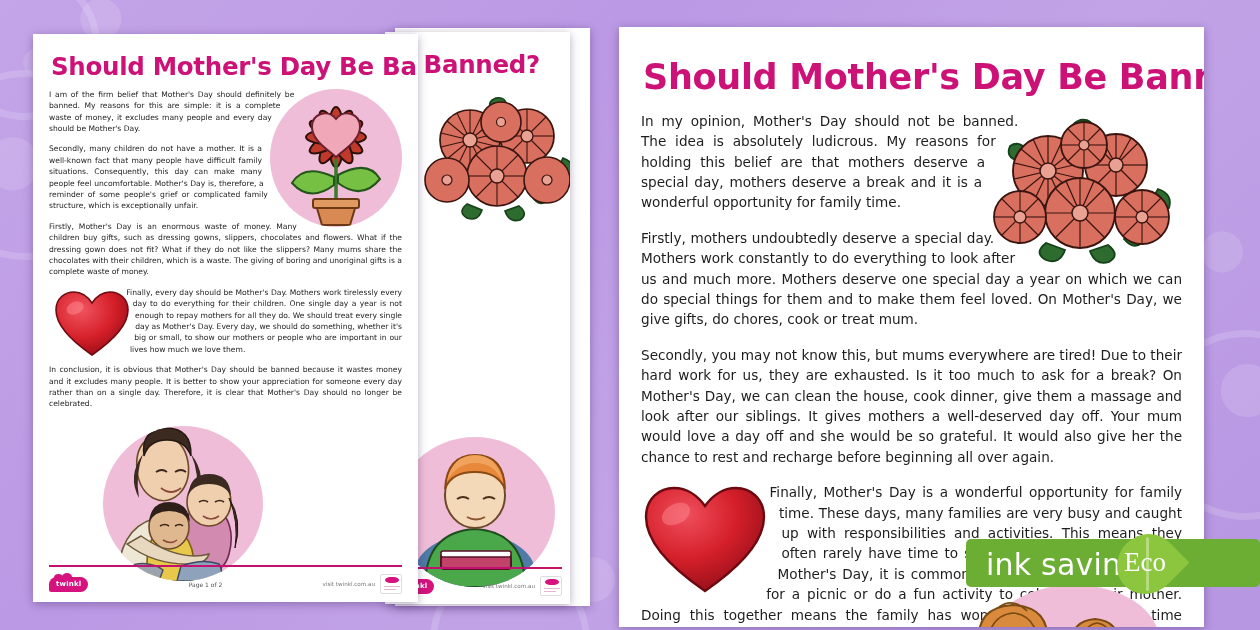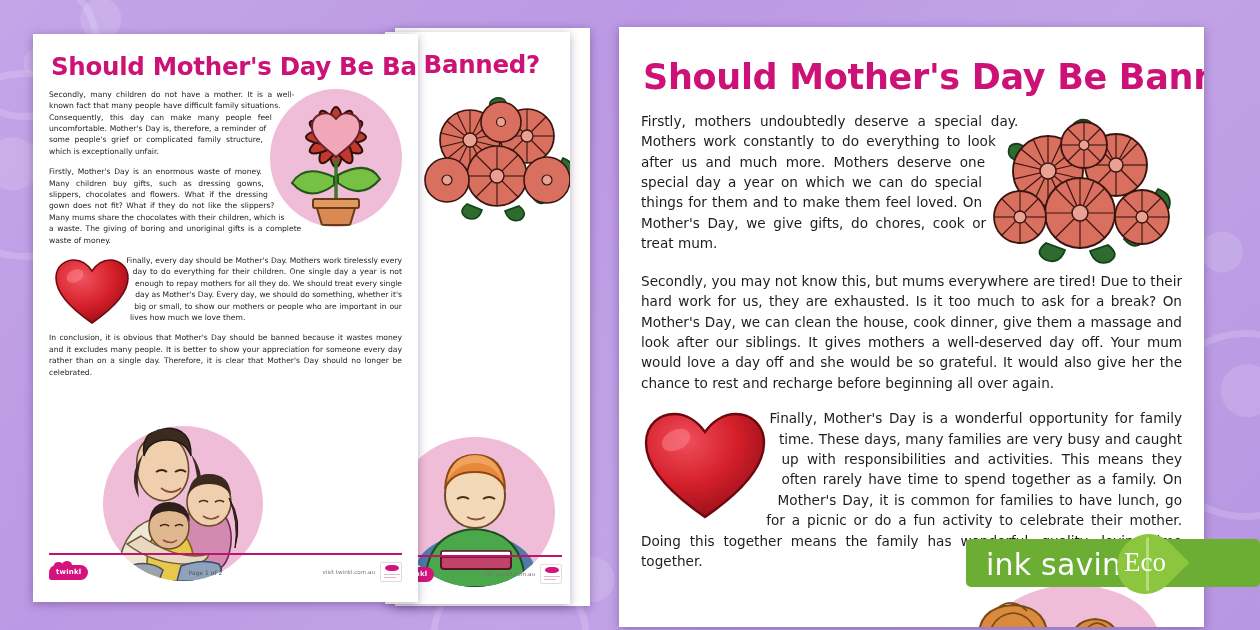--- a/index.html
+++ b/index.html
@@ -76,21 +76,21 @@
   
   .illus { position: absolute; }
   .circle-bg {
     position: absolute; inset: 0;
     background: #f0bdd8; border-radius: 50%;
   }
   .clip-circ { border-radius: 50%; overflow: hidden; position: absolute; inset: 0; }
 
   
   .footer {
-    position: absolute; left: 16px; right: 16px; bottom: 20px;
+    position: absolute; left: 16px; right: 16px; bottom: 8px;
   }
   .footer-rule { height: 1.6px; background: #c2116f; margin-bottom: 7px; }
   .footer-row { display: flex; align-items: center; justify-content: space-between; }
   .twinkl-logo {
     background: #d6127e; color: #fff; font-weight: bold;
     border-radius: 9px 9px 9px 3px;
     font-size: 7px; padding: 3px 7px 4px 7px; letter-spacing: .2px;
     position: relative;
   }
   .twinkl-logo::before{
@@ -307,20 +307,21 @@
             <path d="M66 30 C58 20 42 24 42 38 C42 52 60 62 66 68 C72 62 90 52 90 38 C90 24 74 20 66 30z" fill="#f0a8b8" stroke="#6b2030" stroke-width="2"></path>
             <line x1="66" y1="70" x2="66" y2="118" stroke="#3a7a2a" stroke-width="3.5"></line>
             <path d="M64 88 q-30 -14 -42 6 q18 20 42 2z" fill="#76c043" stroke="#24551a" stroke-width="2"></path>
             <path d="M68 86 q30 -16 42 4 q-18 22 -42 4z" fill="#76c043" stroke="#24551a" stroke-width="2"></path>
             <path d="M46 116 h40 l-6 20 h-28z" fill="#d88a52" stroke="#6b3a14" stroke-width="2"></path>
             <rect x="43" y="110" width="46" height="9" rx="2" fill="#e09a60" stroke="#6b3a14" stroke-width="2"></rect>
           </svg>
         </div>
       </div>
 
+      <div class="para">I am of the firm belief that Mother's Day should definitely be banned. My reasons for this are simple: it is a complete waste of money, it excludes many people and every day should be Mother's Day.</div>
       <div class="para">Secondly, many children do not have a mother. It is a well-known fact that many people have difficult family situations. Consequently, this day can make many people feel uncomfortable. Mother's Day is, therefore, a reminder of some people's grief or complicated family structure, which is exceptionally unfair.</div>
       <div class="para">Firstly, Mother's Day is an enormous waste of money. Many children buy gifts, such as dressing gowns, slippers, chocolates and flowers. What if the dressing gown does not fit? What if they do not like the slippers? Many mums share the chocolates with their children, which is a waste. The giving of boring and unoriginal gifts is a complete waste of money.</div>
 
       <div style="clear:both;"></div>
 
       <div style="float:left;width:78px;height:70px;margin:2px 8px 2px 4px;shape-outside:circle(50%);">
         <svg viewBox="0 0 78 70" width="78" height="70">
           <defs>
             <radialGradient id="hg1" cx="35%" cy="28%" r="75%">
               <stop offset="0%" stop-color="#f05560"></stop>
@@ -494,20 +495,21 @@
                   <line x1="0" y1="0" x2="-16" y2="16"></line>
                 <line x1="0" y1="0" x2="-23" y2="0"></line>
                   <line x1="0" y1="0" x2="-16" y2="-16"></line>
               </g>
               <circle r="5" fill="#e8a192" stroke="#3a140f" stroke-width="1.2"></circle>
             </g>
           </g>
         </svg>
       </div>
 
+      <div class="para">In my opinion, Mother's Day should not be banned. The idea is absolutely ludicrous. My reasons for holding this belief are that mothers deserve a special day, mothers deserve a break and it is a wonderful opportunity for family time.</div>
       <div class="para">Firstly, mothers undoubtedly deserve a special day. Mothers work constantly to do everything to look after us and much more. Mothers deserve one special day a year on which we can do special things for them and to make them feel loved. On Mother's Day, we give gifts, do chores, cook or treat mum.</div>
       <div style="clear:both;"></div>
       <div class="para">Secondly, you may not know this, but mums everywhere are tired! Due to their hard work for us, they are exhausted. Is it too much to ask for a break? On Mother's Day, we can clean the house, cook dinner, give them a massage and look after our siblings. It gives mothers a well-deserved day off. Your mum would love a day off and she would be so grateful. It would also give her the chance to rest and recharge before beginning all over again.</div>
 
       <div style="float:left;width:128px;height:112px;margin:2px 16px 4px 0;shape-outside:circle(52%);">
         <svg viewBox="0 0 128 112" width="128" height="112">
           <defs>
             <radialGradient id="hg2" cx="34%" cy="26%" r="78%">
               <stop offset="0%" stop-color="#ef4f5c"></stop>
               <stop offset="55%" stop-color="#d41f2a"></stop>

